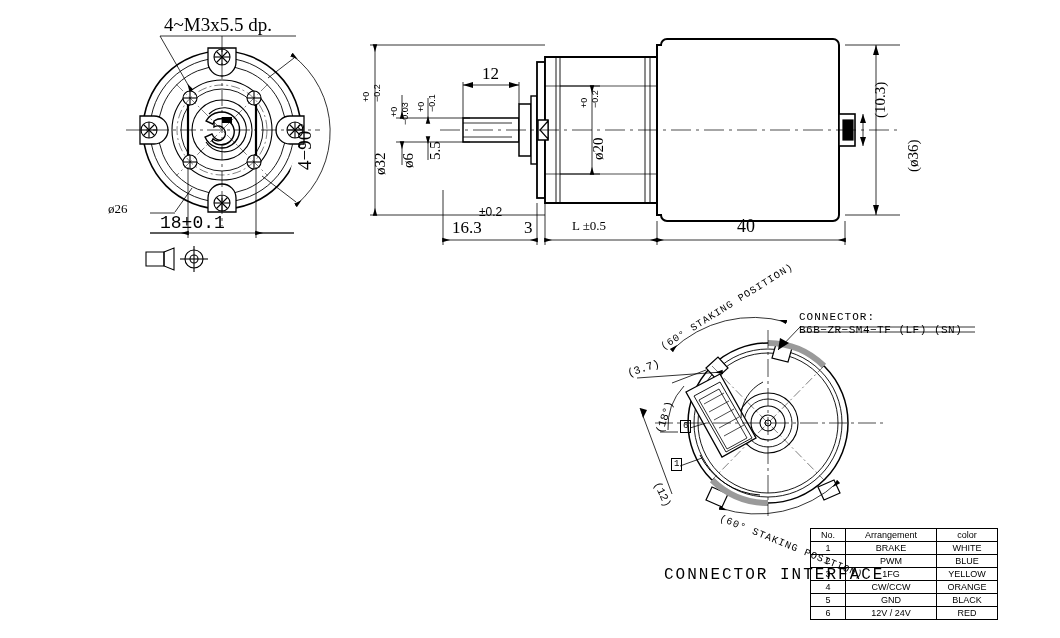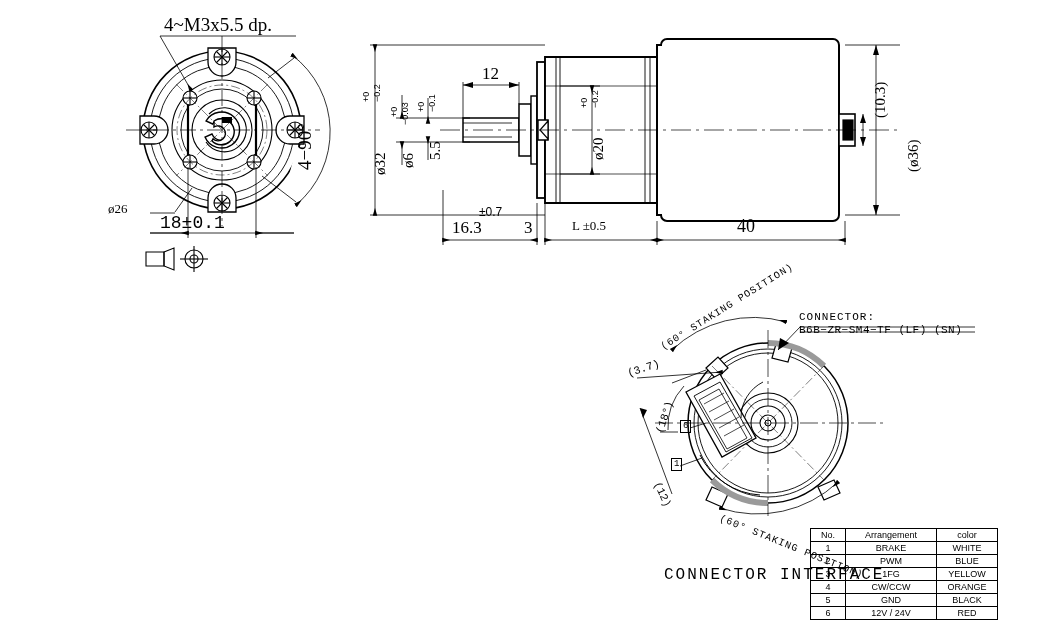--- a/index.html
+++ b/index.html
@@ -320,21 +320,21 @@
 
   <div class="lbl serif rot90" style="left:590px;top:160px;font-size:15px;">ø20</div>
   <div class="lbl sans rot90" style="left:579px;top:108px;font-size:9px;">+0</div>
   <div class="lbl sans rot90" style="left:590px;top:108px;font-size:9px;">−0.2</div>
 
   <div class="lbl serif rot90" style="left:872px;top:118px;font-size:15px;">(10.3)</div>
 
   <div class="lbl serif rot90" style="left:905px;top:172px;font-size:15px;">(ø36)</div>
 
   <div class="lbl serif" style="left:452px;top:218px;font-size:17px;">16.3</div>
-  <div class="lbl sans" style="left:479px;top:205px;font-size:12px;">±0.7</div>
+  <div class="lbl sans" style="left:479px;top:205px;font-size:12px;">±0.2</div>
   <div class="lbl serif" style="left:524px;top:218px;font-size:17px;">3</div>
   <div class="lbl serif" style="left:572px;top:218px;font-size:13px;">L ±0.5</div>
   <div class="lbl serif" style="left:737px;top:216px;font-size:18px;">40</div>
 
   <div class="lbl mono" style="left:659px;top:343px;font-size:10px;transform:rotate(-32deg);transform-origin:0 0;letter-spacing:1px;">(60° STAKING POSITION)</div>
 
   <div class="lbl mono" style="left:722px;top:513px;font-size:10px;transform:rotate(22deg);transform-origin:0 0;letter-spacing:1px;">(60° STAKING POSITION)</div>
 
   <div class="lbl mono" style="left:799px;top:311px;font-size:11px;letter-spacing:1px;">CONNECTOR:</div>
   <div class="lbl mono" style="left:799px;top:324px;font-size:11px;letter-spacing:0.5px;text-align:center;">B6B−ZR−SM4−TF (LF) (SN)</div>

